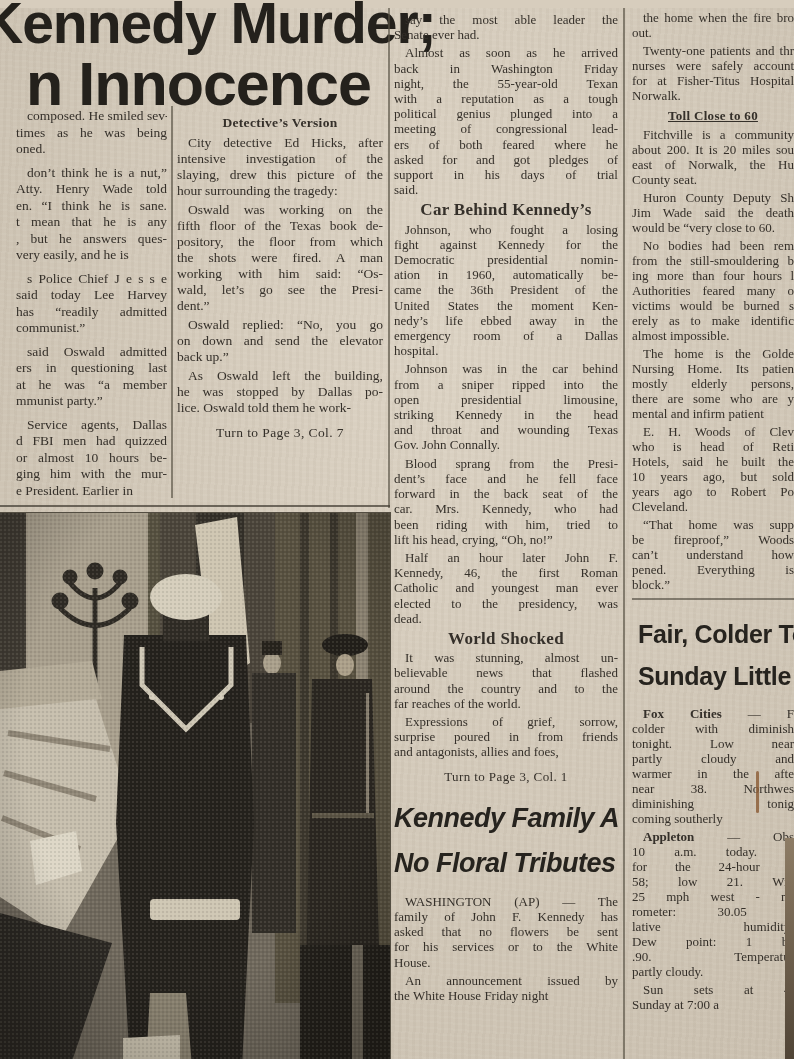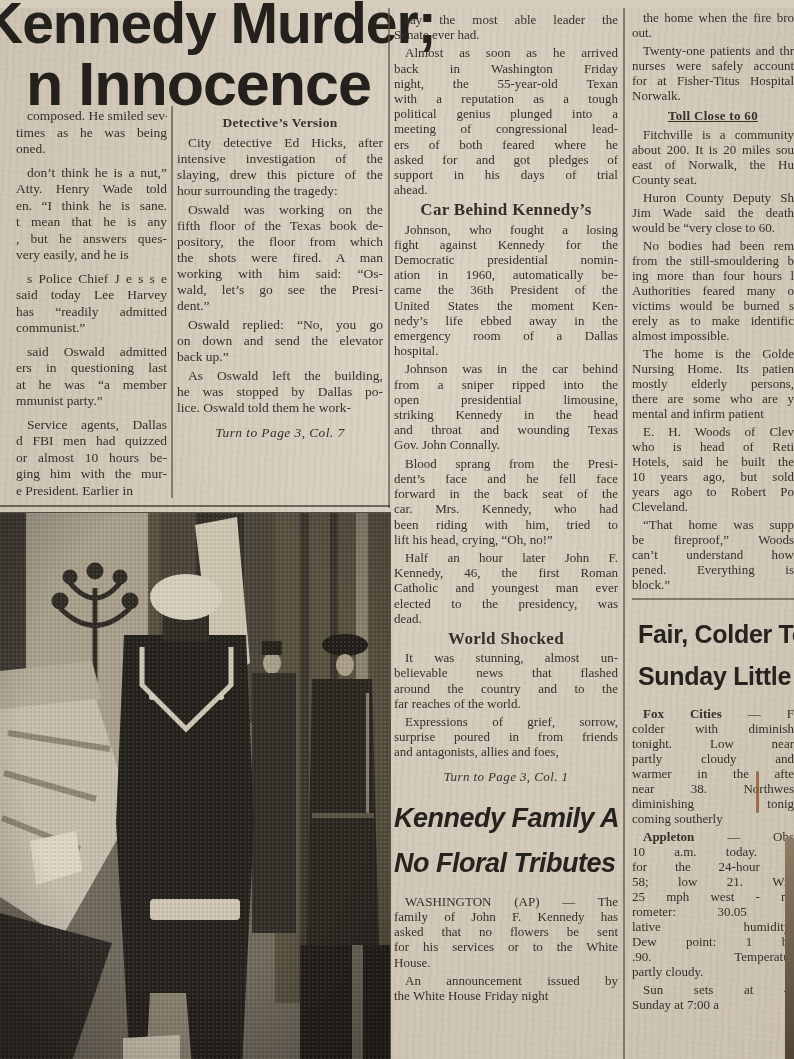--- a/index.html
+++ b/index.html
@@ -20,21 +20,21 @@
   .hl1{position:absolute;left:-18px;top:-13px;font-size:57px;}
   .hl2{position:absolute;left:26px;top:46px;font-size:61px;}
 
   
   .col{position:absolute;}
   .col .line{text-align:justify;text-align-last:justify;white-space:nowrap;overflow:hidden;}
   .col .line.last{text-align-last:auto;}
   .col .para{margin:0 0 3px 0;}
   .col .para .line.first{text-indent:11px;}
   .subhead{text-align:center;font-weight:bold;margin:5px 0 4px;letter-spacing:.3px;}
-  .turnline{text-align:center;margin:9px 0 6px;letter-spacing:.4px;font-style:italic;}
+  .turnline{text-align:center;margin:9px 0 6px;letter-spacing:.4px;}
   .headline2{font-family:"Liberation Sans",sans-serif;font-weight:bold;color:#26231e;}
   .headline2 .line{text-align:left;text-align-last:left;white-space:nowrap;overflow:hidden;}
   .blk.rule{border-top:2px solid #45403595;margin:6px 0 8px;}
 
   .col1{left:0;top:100px;width:167px;font-size:13.5px;line-height:16.5px;}
   .col1 .para{margin-bottom:7px;padding-left:16px;}
   .col2{left:177px;top:102px;width:206px;font-size:13.5px;line-height:16px;}
   .col2 .subhead{font-size:13.5px;}
   .col3{left:394px;top:4px;width:224px;font-size:13px;line-height:15.2px;}
   .col3 .subhead{font-size:17px;}
@@ -142,21 +142,21 @@
       <div class="blk para">
         <div class="line first">Almost  as  soon  as he arrived</div>
         <div class="line">back   in   Washington   Friday</div>
         <div class="line">night,   the   55-year-old  Texan</div>
         <div class="line">with  a  reputation  as  a  tough</div>
         <div class="line">political  genius  plunged into a</div>
         <div class="line">meeting  of  congressional lead-</div>
         <div class="line">ers  of  both  feared  where  he</div>
         <div class="line">asked  for  and  got  pledges  of</div>
         <div class="line">support  in  his  days  of  trial</div>
-        <div class="line last">ahead.</div>
+        <div class="line last">said.</div>
       </div>
       <div class="blk subhead">Car Behind Kennedy’s</div>
       <div class="blk para">
         <div class="line first">Johnson,  who  fought  a losing</div>
         <div class="line">fight   against   Kennedy  for  the</div>
         <div class="line">Democratic  presidential  nomin-</div>
         <div class="line">ation  in  1960,  automatically be-</div>
         <div class="line">came  the  36th  President of the</div>
         <div class="line">United  States  the moment Ken-</div>
         <div class="line">nedy’s  life  ebbed  away  in  the</div>

